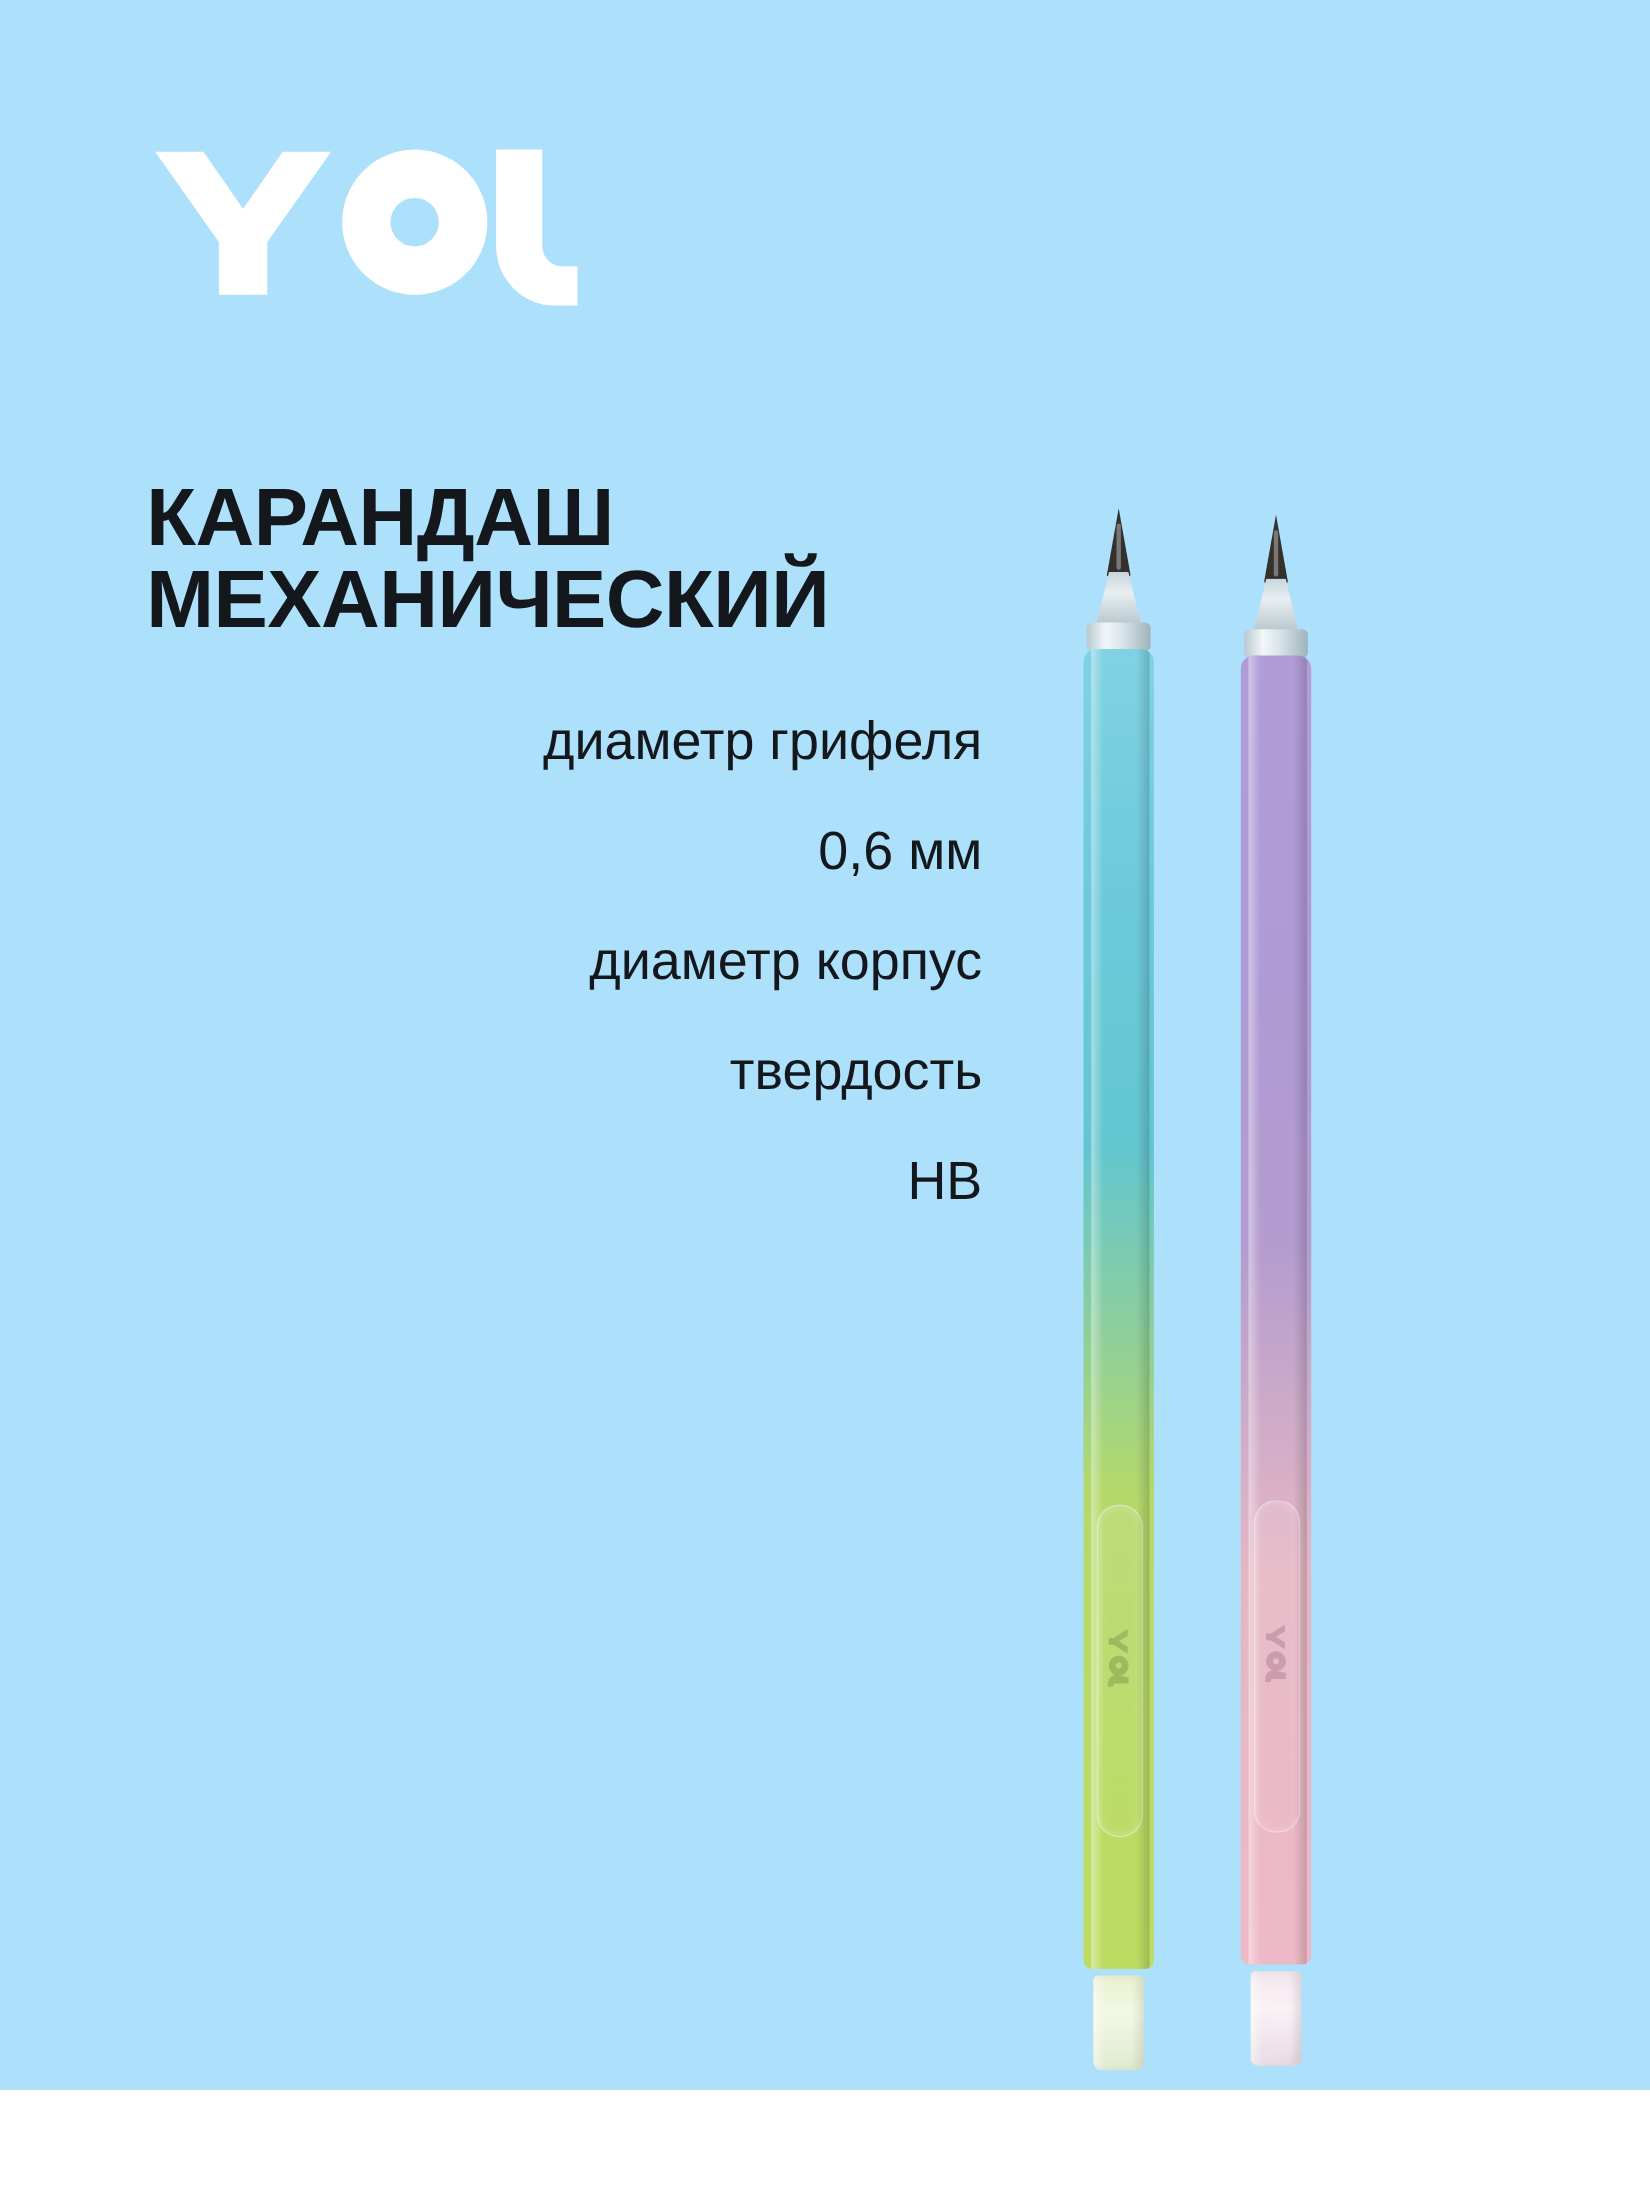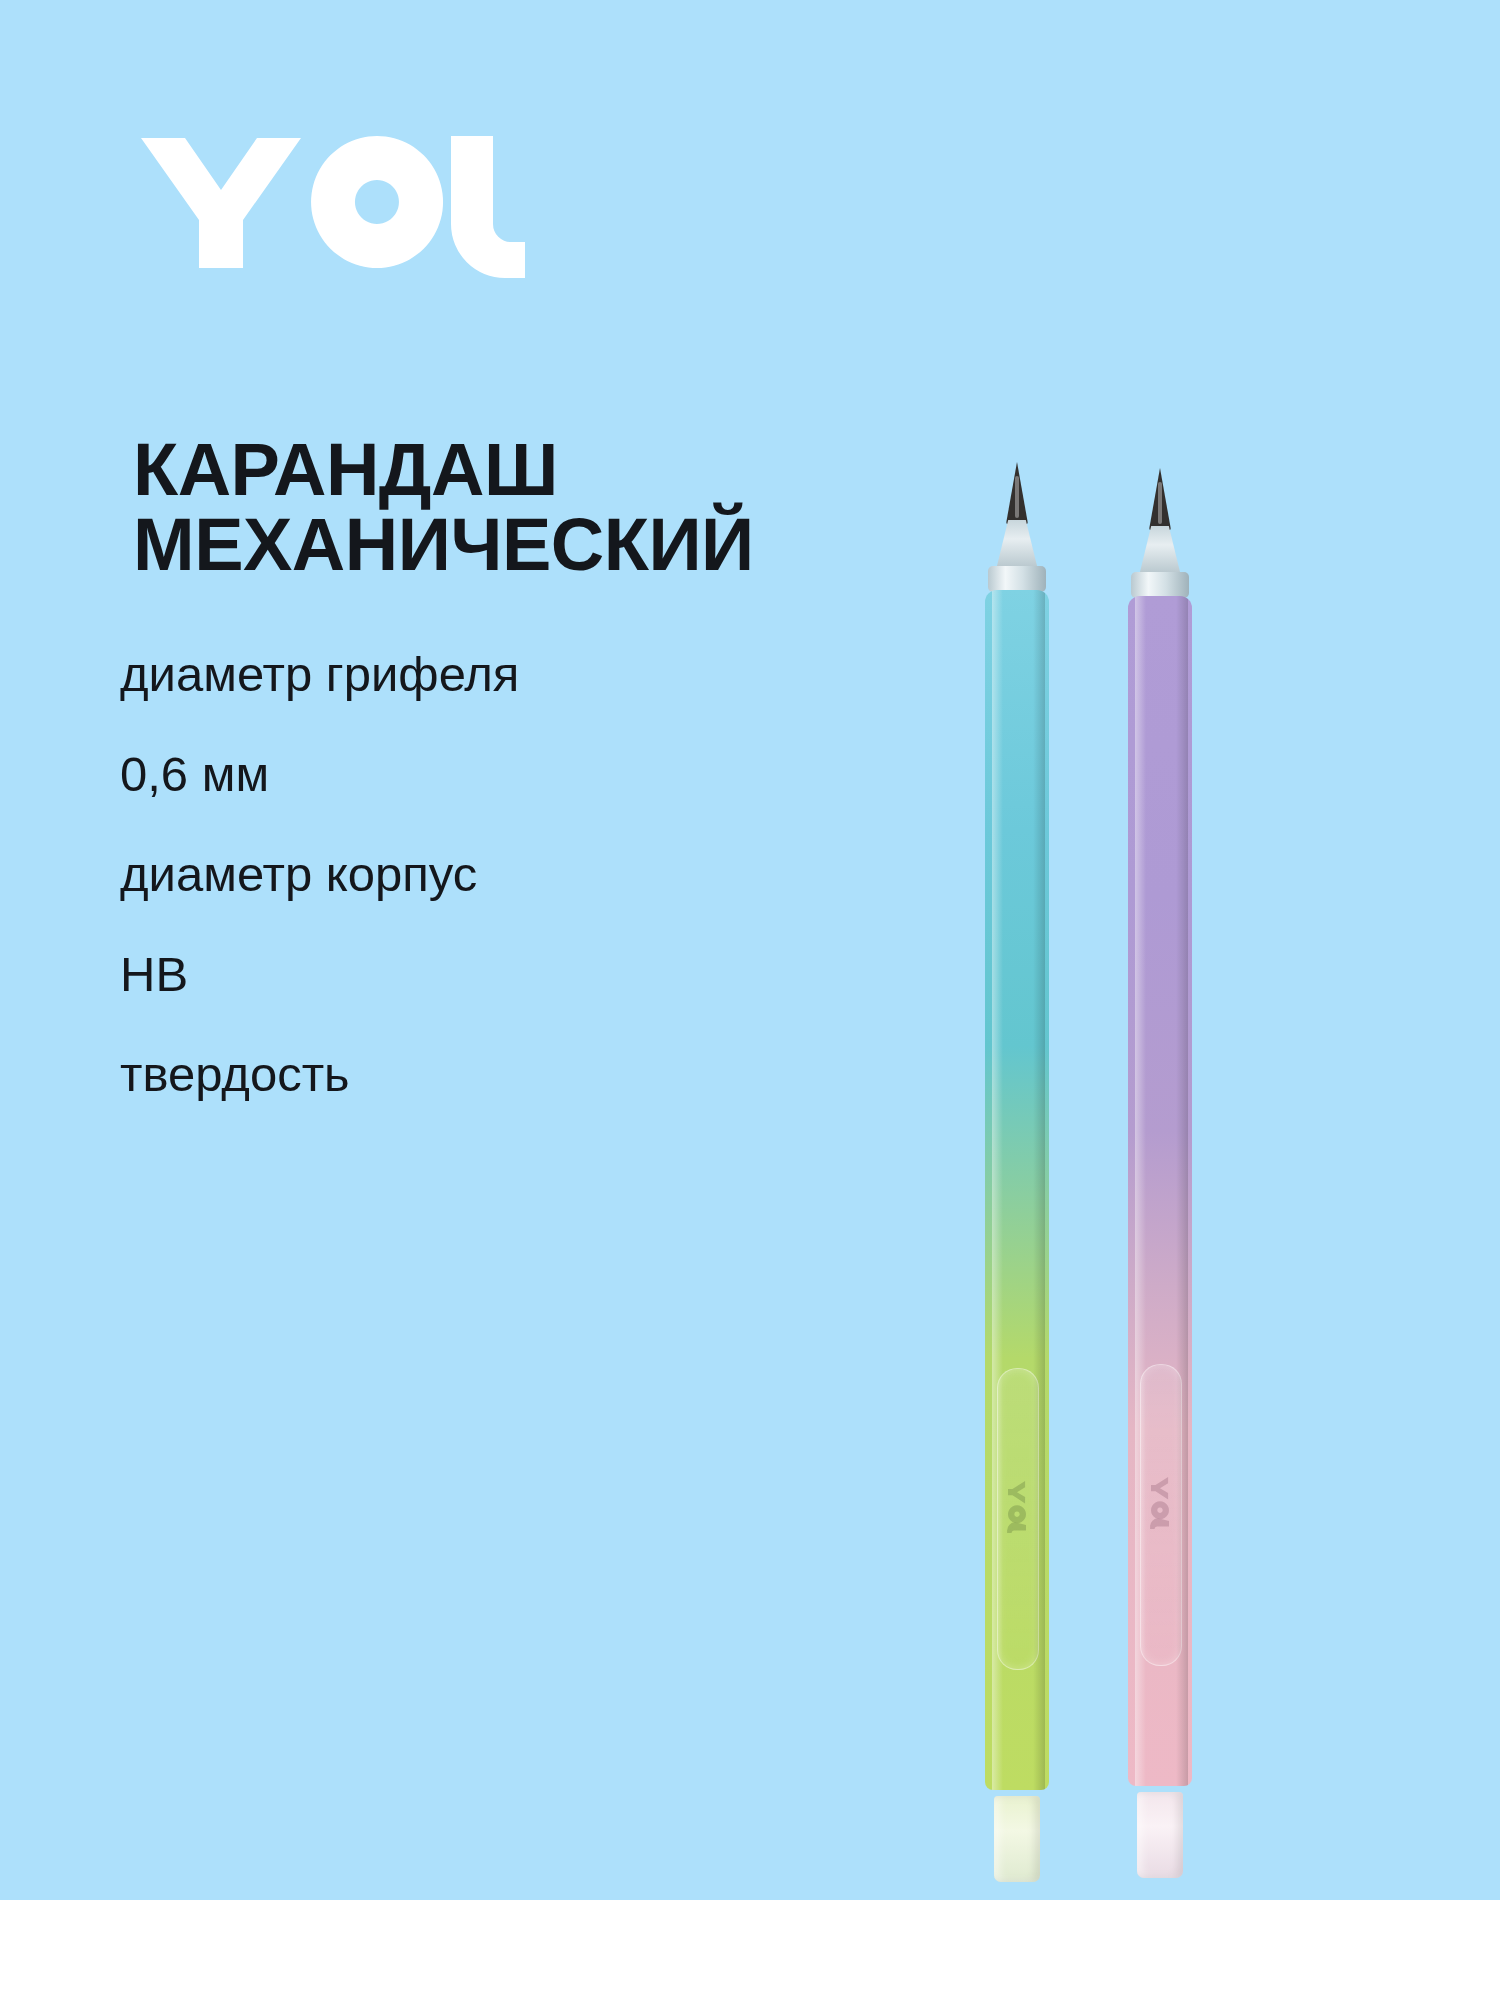--- a/index.html
+++ b/index.html
@@ -43,23 +43,24 @@
     font-size: 74px;
     line-height: 1.02;
     letter-spacing: -0.5px;
     text-transform: uppercase;
     white-space: pre-line;
   }
 
   
   .specs {
     position: absolute;
-    left: 120px;
+    left: 133px;
     top: 650px;
     width: 760px;
+    text-align: right;
   }
   .spec-line {
     color: #14171c;
     font-family: "Liberation Sans", sans-serif;
     font-weight: normal;
     font-size: 49px;
     line-height: 1.0;
     margin-bottom: 51px;
     letter-spacing: 0px;
   }
@@ -202,22 +203,22 @@
     </svg>
   </div>
 
   <h1 class="headline">КАРАНДАШ
 МЕХАНИЧЕСКИЙ</h1>
 
   <div class="specs">
     <div class="spec-line">диаметр грифеля</div>
     <div class="spec-line">0,6 мм</div>
     <div class="spec-line">диаметр корпус</div>
+    <div class="spec-line">твердость</div>
     <div class="spec-line">HB</div>
-    <div class="spec-line">твердость</div>
   </div>
 
   <div class="pen pen-left">
     <div class="lead"></div>
     <div class="lead-shine"></div>
     <div class="cone"></div>
     <div class="collar"></div>
     <div class="barrel barrel-left">
       <div class="clip clip-left"></div>
       <div class="pen-logo pen-logo-left">

